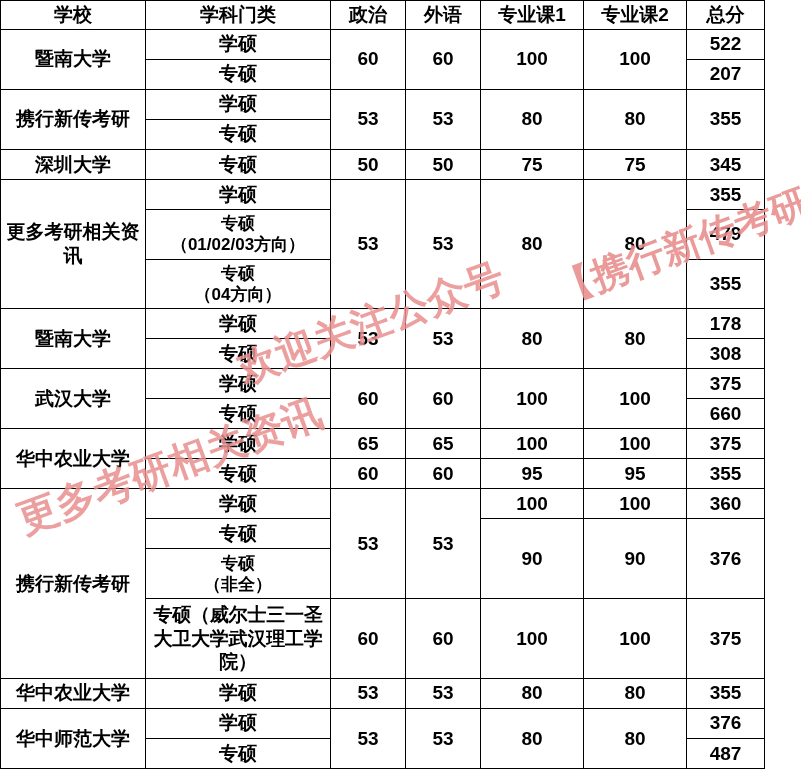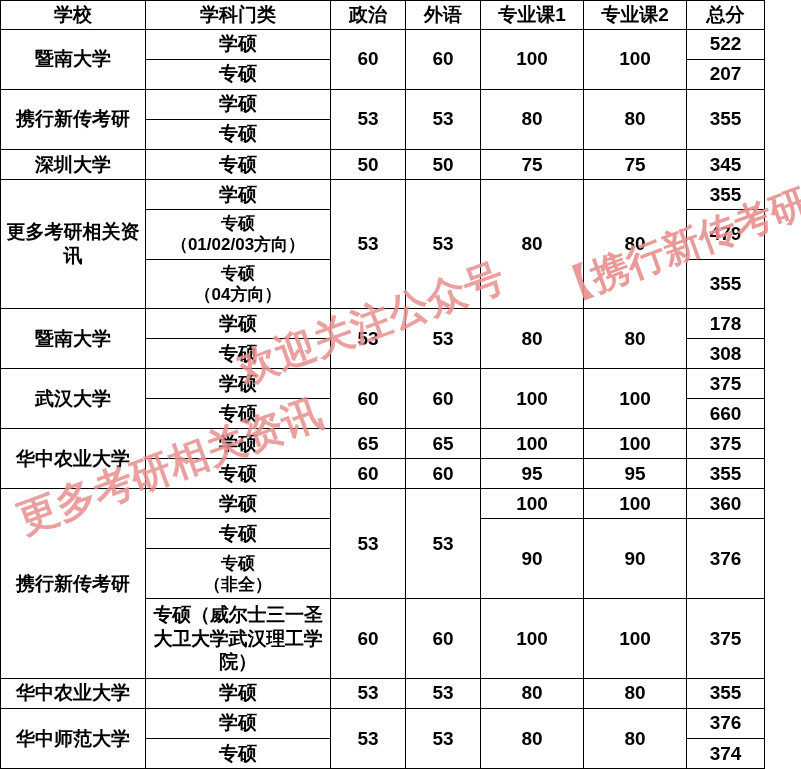--- a/index.html
+++ b/index.html
@@ -266,20 +266,20 @@
       <td rowspan="2">华中师范大学</td>
       <td>学硕</td>
       <td rowspan="2">53</td>
       <td rowspan="2">53</td>
       <td rowspan="2">80</td>
       <td rowspan="2">80</td>
       <td>376</td>
     </tr>
     <tr>
       <td>专硕</td>
-      <td>374</td>
+      <td>487</td>
     </tr>
   </tbody>
 </table>
 
 <div class="wm wm-1">更多考研相关资讯</div>
 <div class="wm wm-2">欢迎关注公众号</div>
 <div class="wm wm-3">【携行新传考研】</div>
 
 </body></html>

